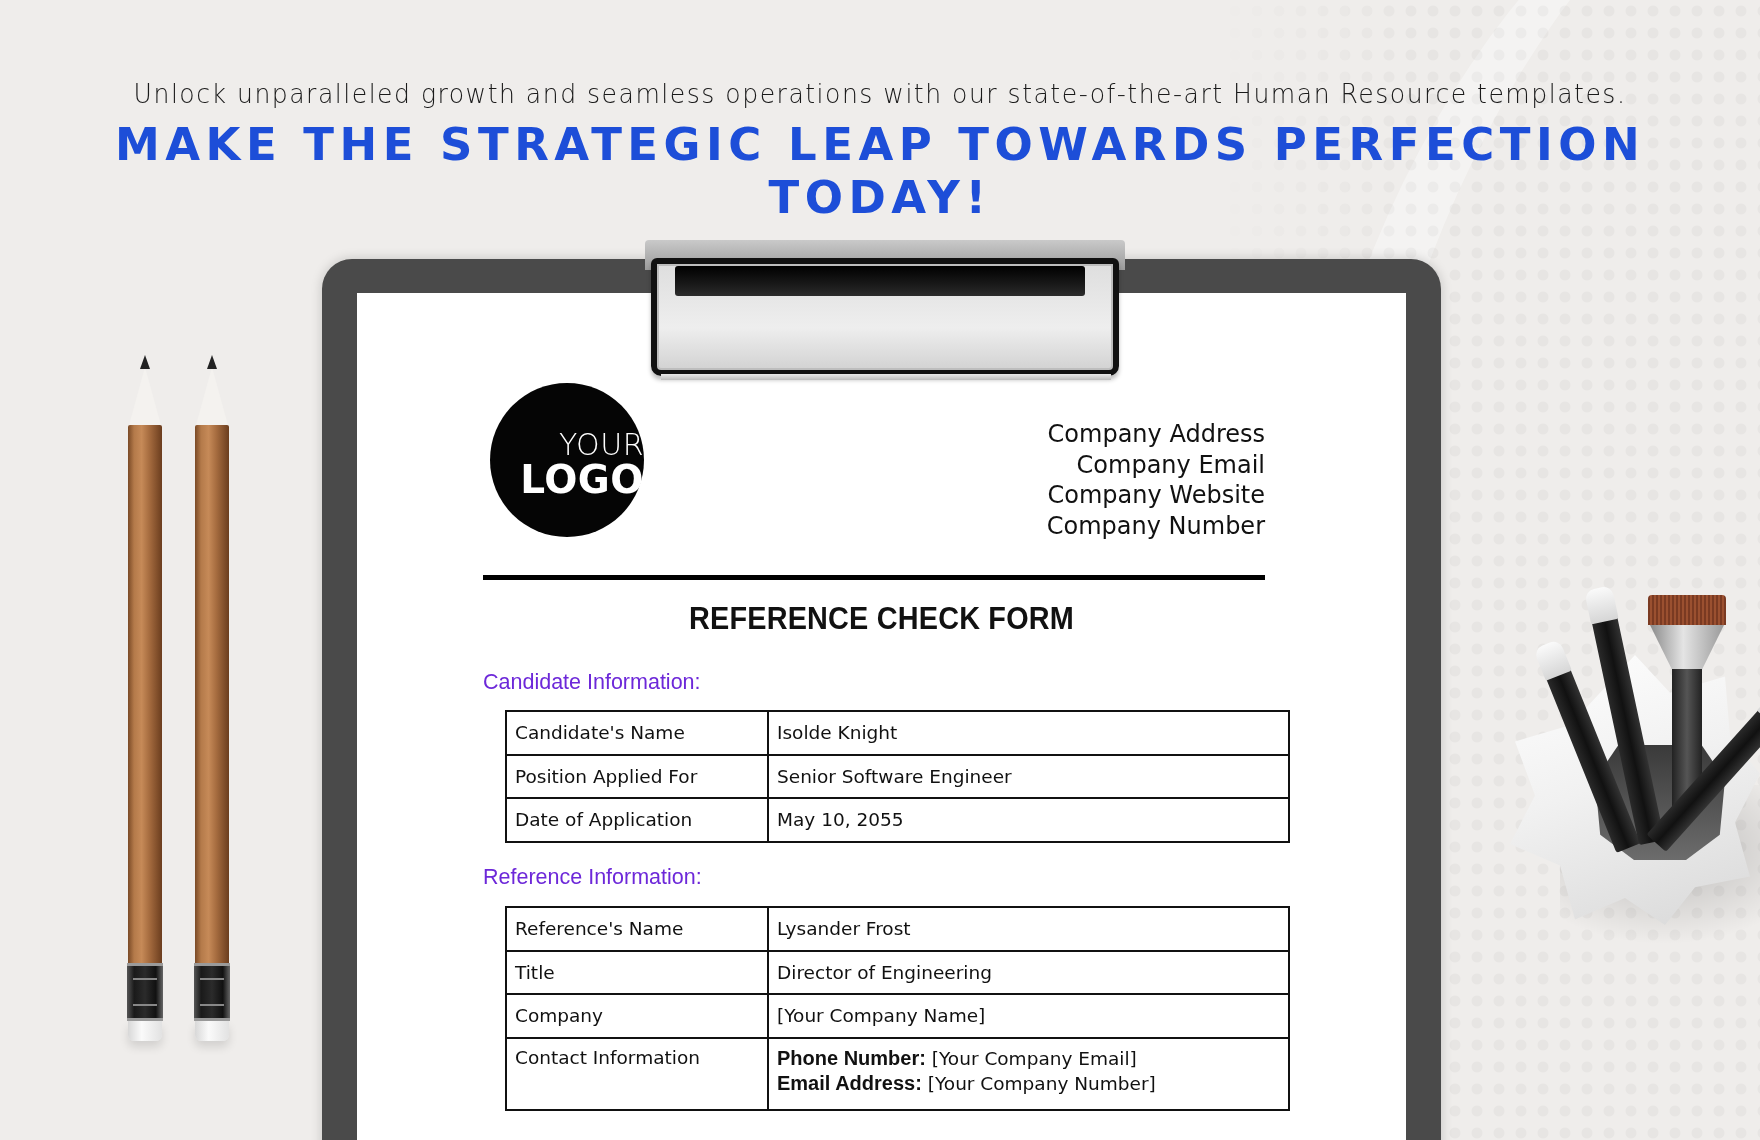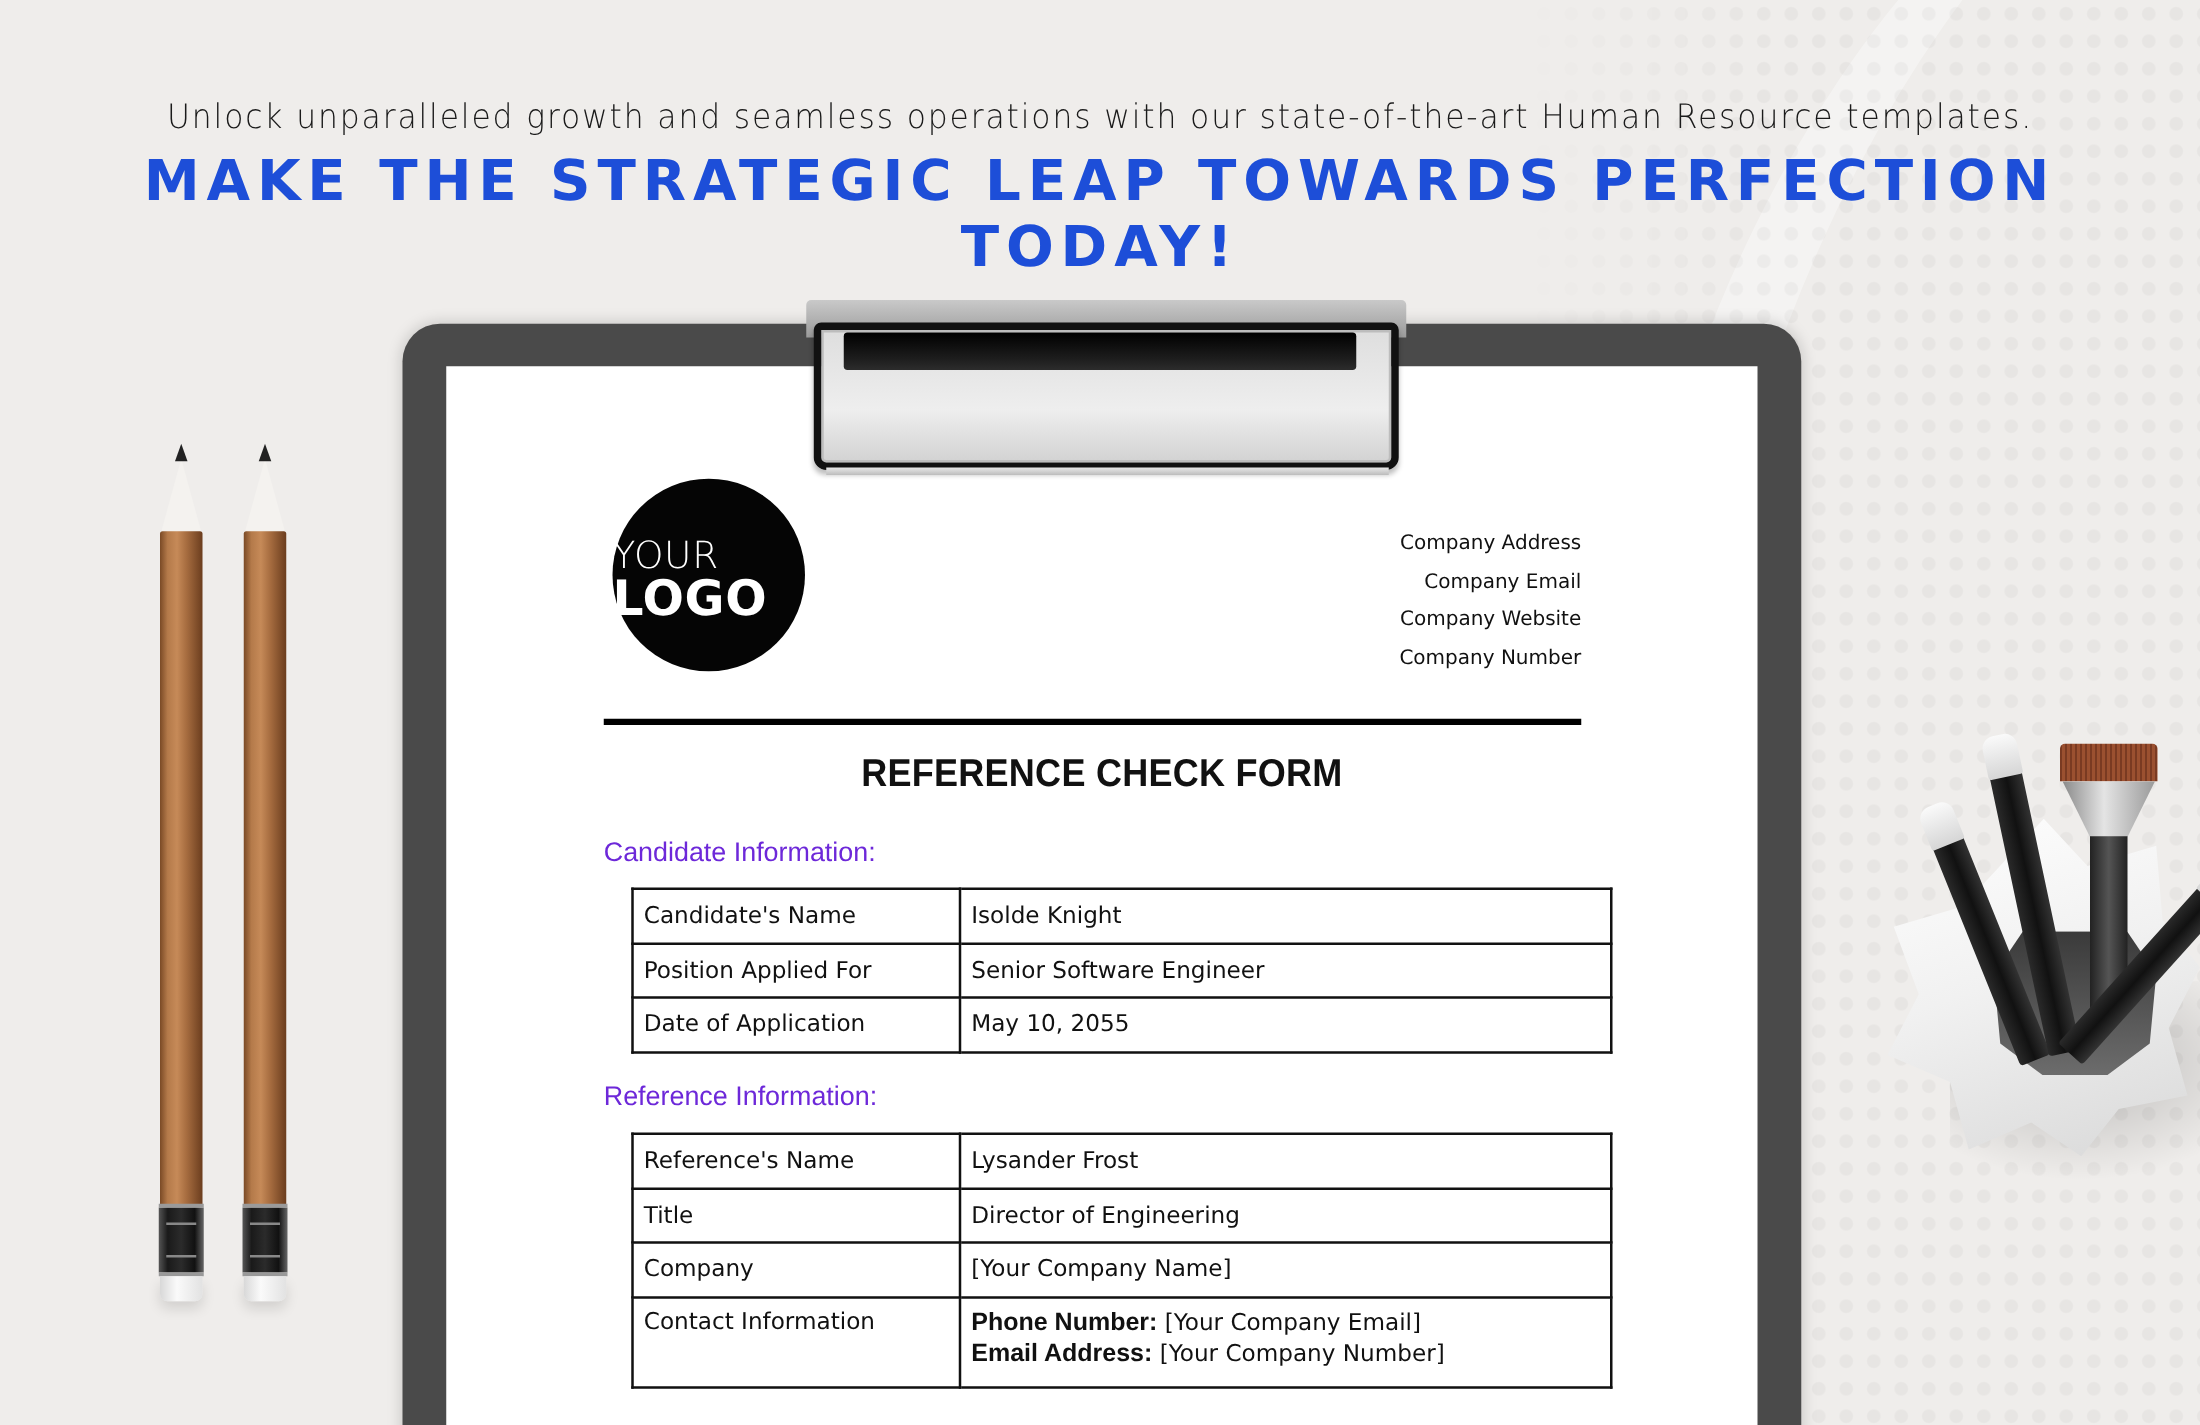--- a/index.html
+++ b/index.html
@@ -145,29 +145,29 @@
     border-radius: 3px;
   }
   .clip-lip {
     position: absolute; left: 16px; top: 134px; width: 450px; height: 6px;
     background: linear-gradient(180deg, #e8e8e8, #bcbcbc);
   }
 
   
   .logo {
     position: absolute; left: 490px; top: 383px; width: 154px; height: 154px;
-    border-radius: 50%; background: #050505; color: #fff; text-align: left;
+    border-radius: 50%; background: #050505; color: #fff; text-align: right;
     font-family: "DejaVu Sans", sans-serif;
   }
   .logo .l1 { position: absolute; top: 44px; left: 0; width: 100%; font-size: 30px; font-weight: 300; letter-spacing: 0.5px; }
   .logo .l2 { position: absolute; top: 74px; left: 0; width: 100%; font-size: 39px; font-weight: 700; letter-spacing: 0.5px; }
 
   .company-info {
     position: absolute; right: calc(1760px - 1265px); top: 419px; text-align: right;
-    font-family: "DejaVu Sans", sans-serif; font-size: 16px; line-height: 30.7px; color: #111;
+    font-family: "DejaVu Sans", sans-serif; font-size: 24px; line-height: 30.7px; color: #111;
   }
   .rule {
     position: absolute; left: 483px; top: 575px; width: 782px; height: 5px; background: #000;
   }
   .doc-title {
     position: absolute; left: 357px; width: 1049px; top: 601px; text-align: center;
     font-family: "Liberation Sans", sans-serif; font-weight: 700; font-size: 31px;
     letter-spacing: 0.2px; transform: scaleX(0.93);
   }
   .section-label {

